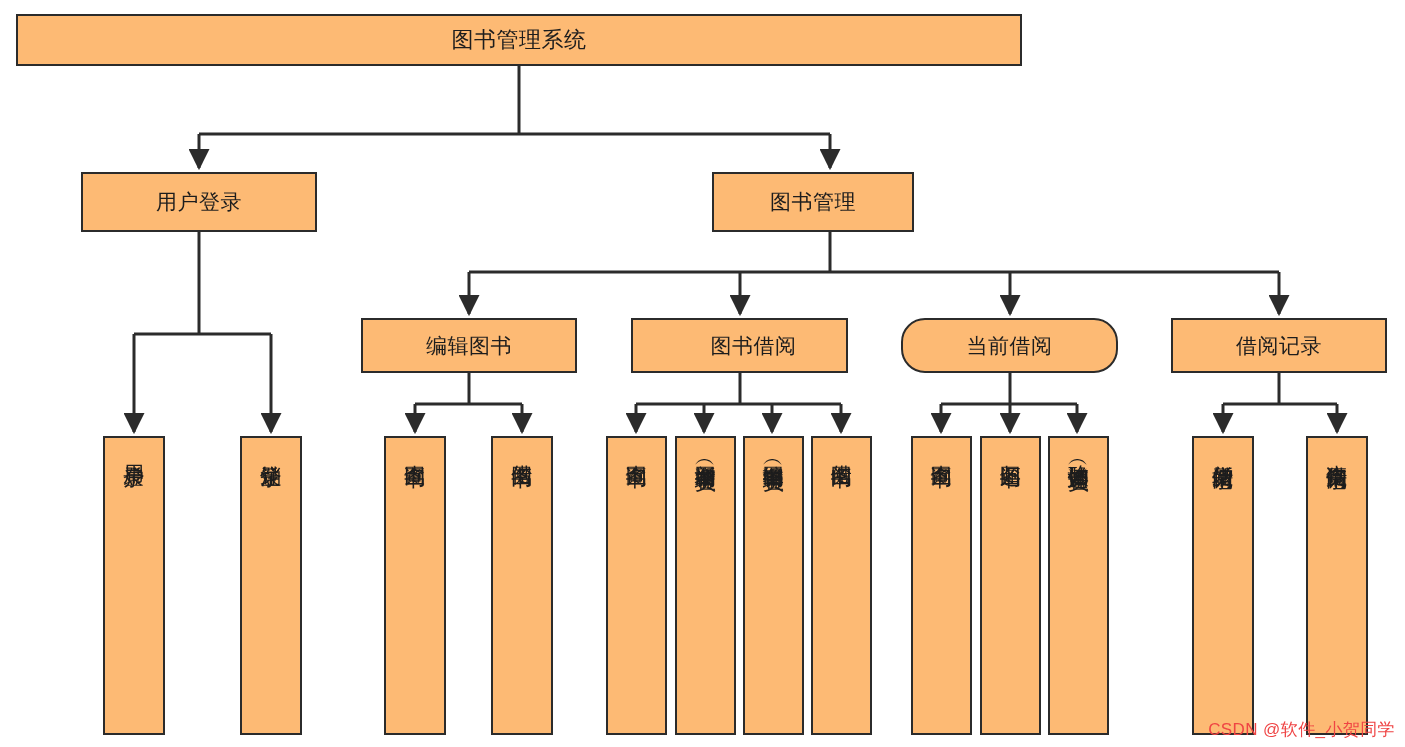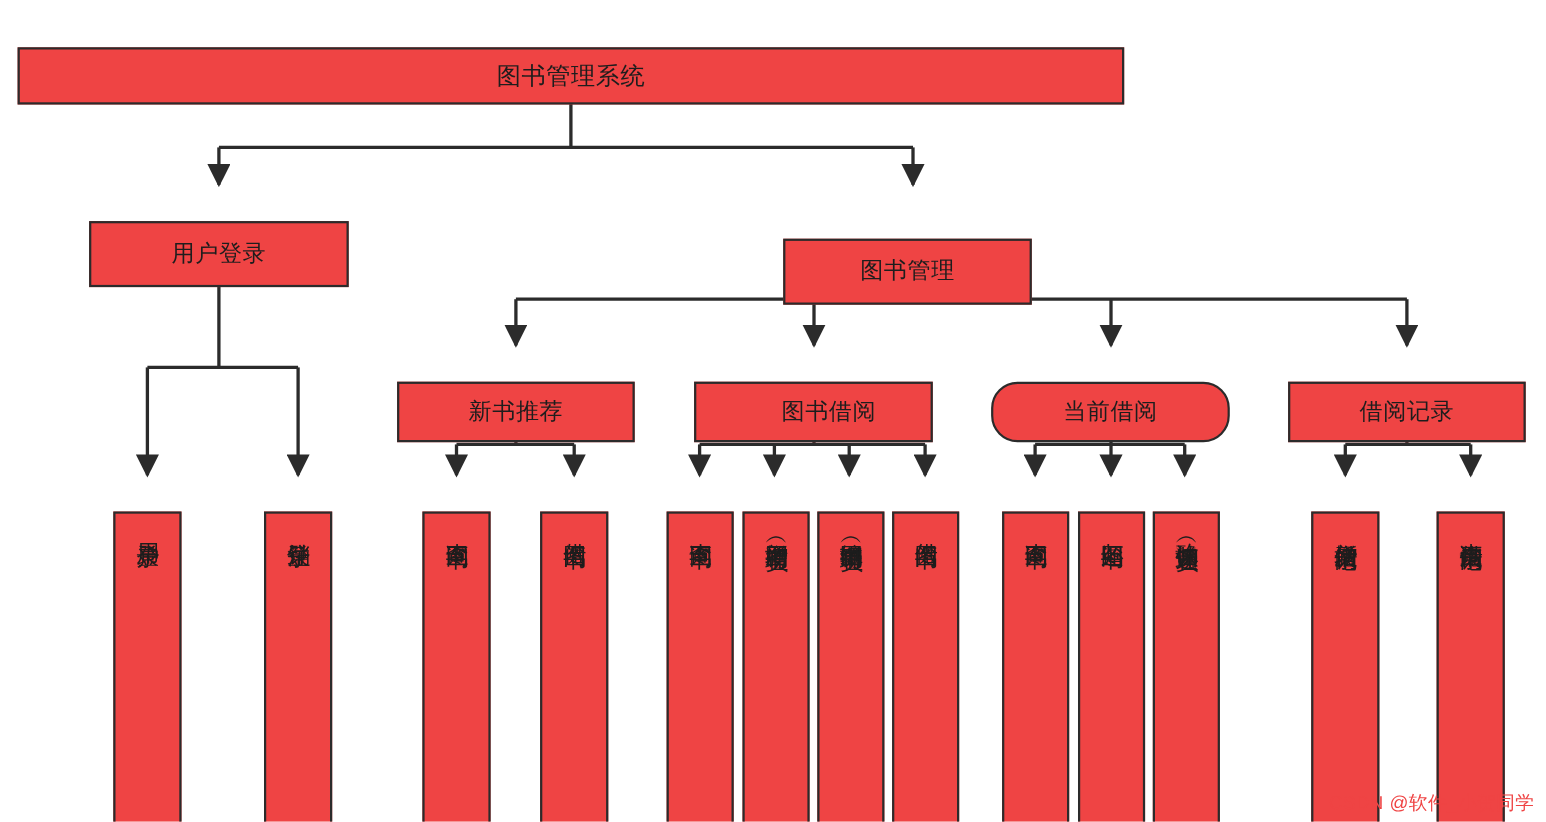--- a/index.html
+++ b/index.html
@@ -22,26 +22,25 @@
     position: absolute;
     left: 0;
     top: 0;
     width: 1405px;
     height: 747px;
   }
   .node {
     position: absolute;
     box-sizing: border-box;
     border: 2px solid #2b2b2b;
-    background: #ef4444;
+    background: #fdba74;
     display: flex;
     align-items: center;
     justify-content: center;
     z-index: 2;
-    margin-top: 29px;
   }
   .node-label {
     font-size: 21px;
     line-height: 1.12;
     color: #1d1d1d;
     letter-spacing: 0.5px;
     white-space: nowrap;
   }
   .node.leaf {
     align-items: flex-start;
@@ -123,26 +122,26 @@
     </g>
   </svg>
 
   <div class="node root" style="left:16px; top:14px; width:1006px; height:52px;">
     <span class="node-label">图书管理系统</span>
   </div>
 
   <div class="node" style="left:81px; top:172px; width:236px; height:60px;">
     <span class="node-label">用户登录</span>
   </div>
-  <div class="node" style="left:712px; top:188px; width:226px; height:60px;">
+  <div class="node" style="left:712px; top:172px; width:202px; height:60px;">
     <span class="node-label">图书管理</span>
   </div>
 
   <div class="node" style="left:361px; top:318px; width:216px; height:55px;">
-    <span class="node-label">新书推荐</span>
+    <span class="node-label">编辑图书</span>
   </div>
   <div class="node" style="left:631px; top:318px; width:217px; height:55px;padding-left:28px;">
     <span class="node-label">图书借阅</span>
   </div>
   <div class="node" style="left:901px; top:318px; width:217px; height:55px;border-radius:24px;">
     <span class="node-label">当前借阅</span>
   </div>
   <div class="node" style="left:1171px; top:318px; width:216px; height:55px;">
     <span class="node-label">借阅记录</span>
   </div>

